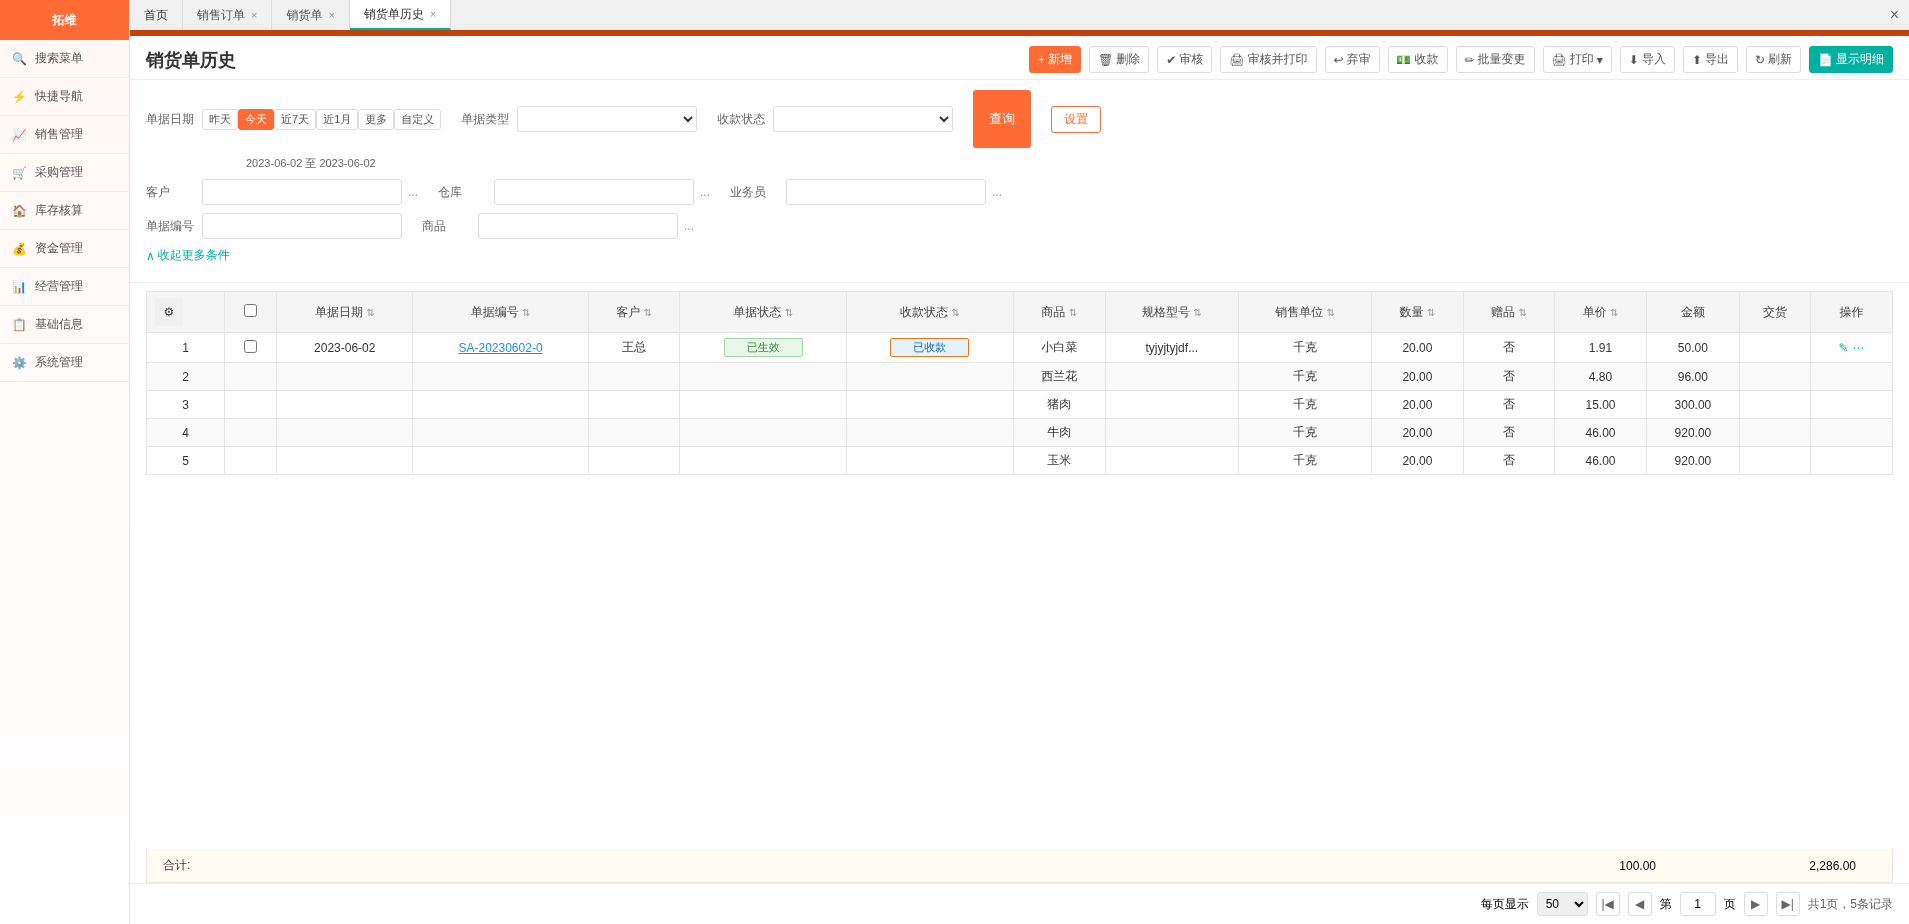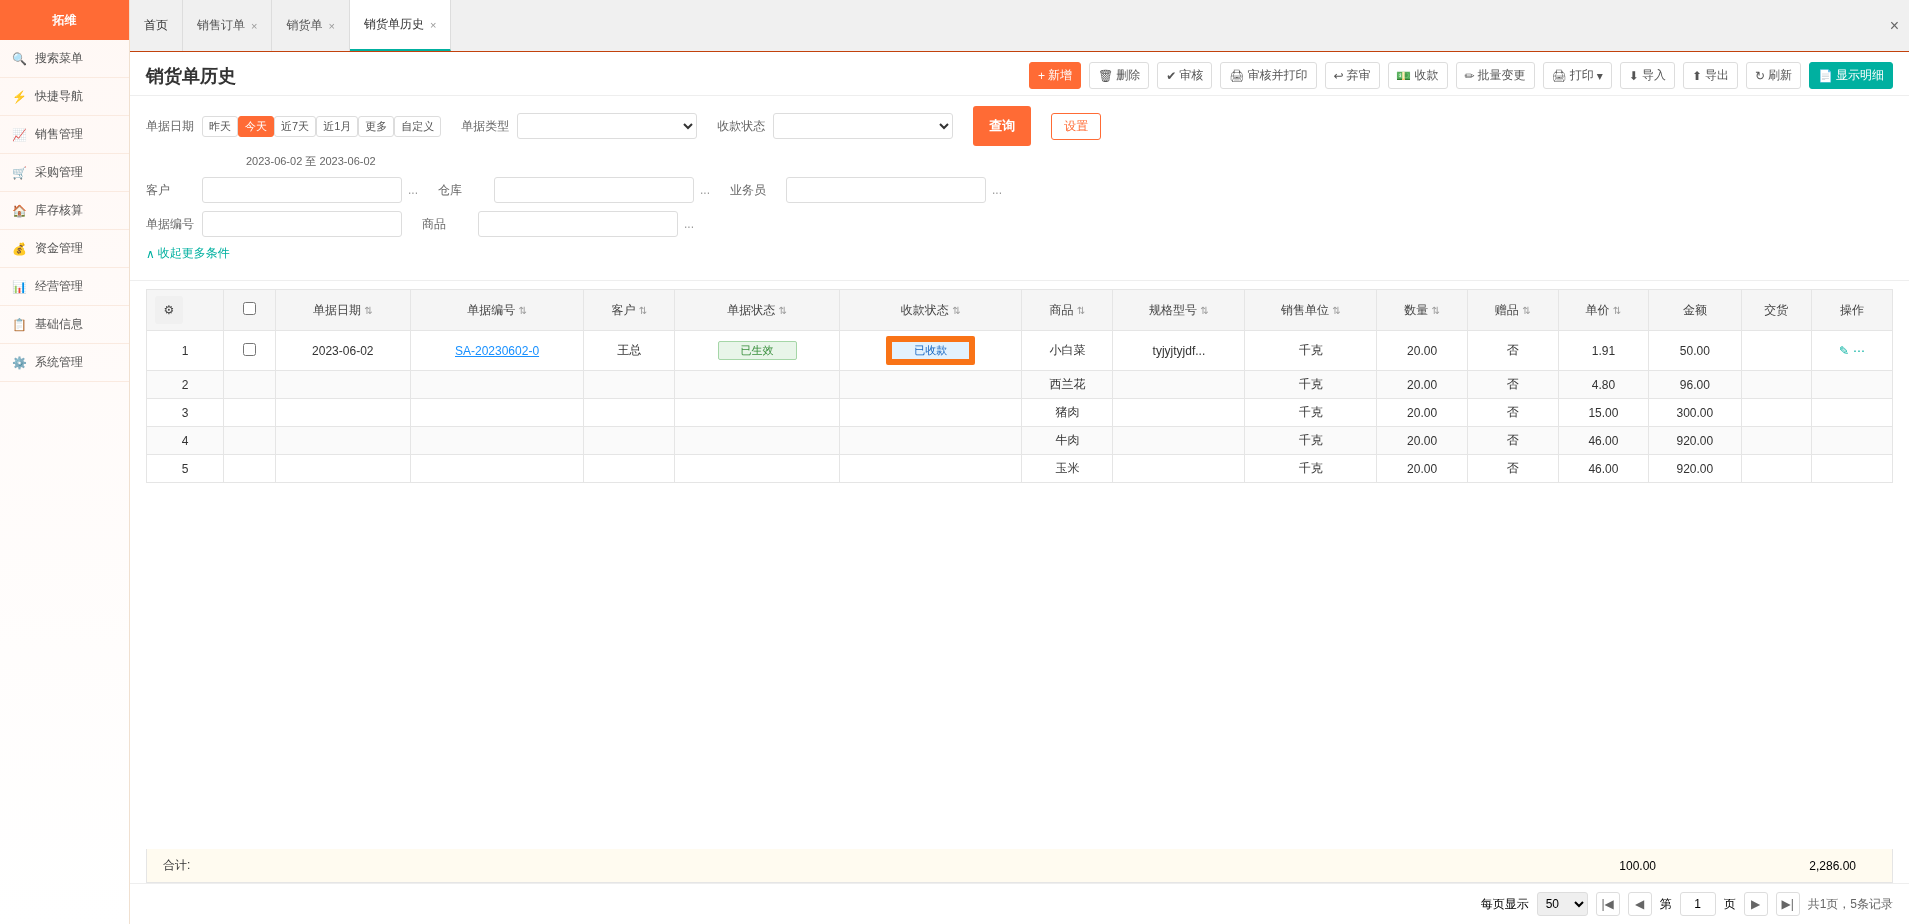--- a/index.html
+++ b/index.html
@@ -38,25 +38,25 @@
     
     .main {
       flex: 1;
       display: flex;
       flex-direction: column;
       overflow: hidden;
     }
 
     
     .tabs-bar {
-      height: 52px;
+      height: 36px;
       background: #f0f0f0;
       display: flex;
       align-items: stretch;
-      border-bottom: 1px solid #c2410c;
+      border-bottom: 6px solid #c2410c;
       flex-shrink: 0;
     }
     .tab {
       display: flex;
       align-items: center;
       padding: 0 14px;
       gap: 6px;
       cursor: pointer;
       border-right: 1px solid #ddd;
       color: #555;
@@ -198,24 +198,23 @@
       font-size: 12px;
       display: flex;
       align-items: center;
       gap: 3px;
     }
     .query-btn {
       background: #ff6b35;
       color: white;
       border: none;
       border-radius: 3px;
-      padding: 11px 16px;
+      padding: 20px 16px;
       cursor: pointer;
       font-size: 13px;
-      font-weight: bold;
     }
     .setting-btn {
       background: #fff;
       color: #ff6b35;
       border: 1px solid #ff6b35;
       border-radius: 3px;
       padding: 4px 12px;
       cursor: pointer;
       font-size: 12px;
     }
@@ -250,21 +249,21 @@
     }
     tr:nth-child(even) td { background: #fafafa; }
     .sort-icon { color: #999; font-size: 10px; cursor: pointer; }
     .status-badge {
       display: inline-block;
       padding: 1px 22px;
       border-radius: 2px;
       font-size: 11px;
     }
     .status-effective { background: #e8f5e9; color: #388e3c; border: 1px solid #a5d6a7; }
-    .status-collected { background: #e3f2fd; color: #1565c0; border: 6px solid #f97316; }
+    .status-collected { background: #e3f2fd; color: #1565c0; border: 1px solid #f97316; }
     .link-text { color: #1890ff; cursor: pointer; text-decoration: underline; }
     .action-btn { color: #00b0a0; cursor: pointer; margin: 0 2px; }
     .settings-gear {
       width: 28px;
       height: 28px;
       background: #f0f0f0;
       border-radius: 3px;
       display: flex;
       align-items: center;
       justify-content: center;

